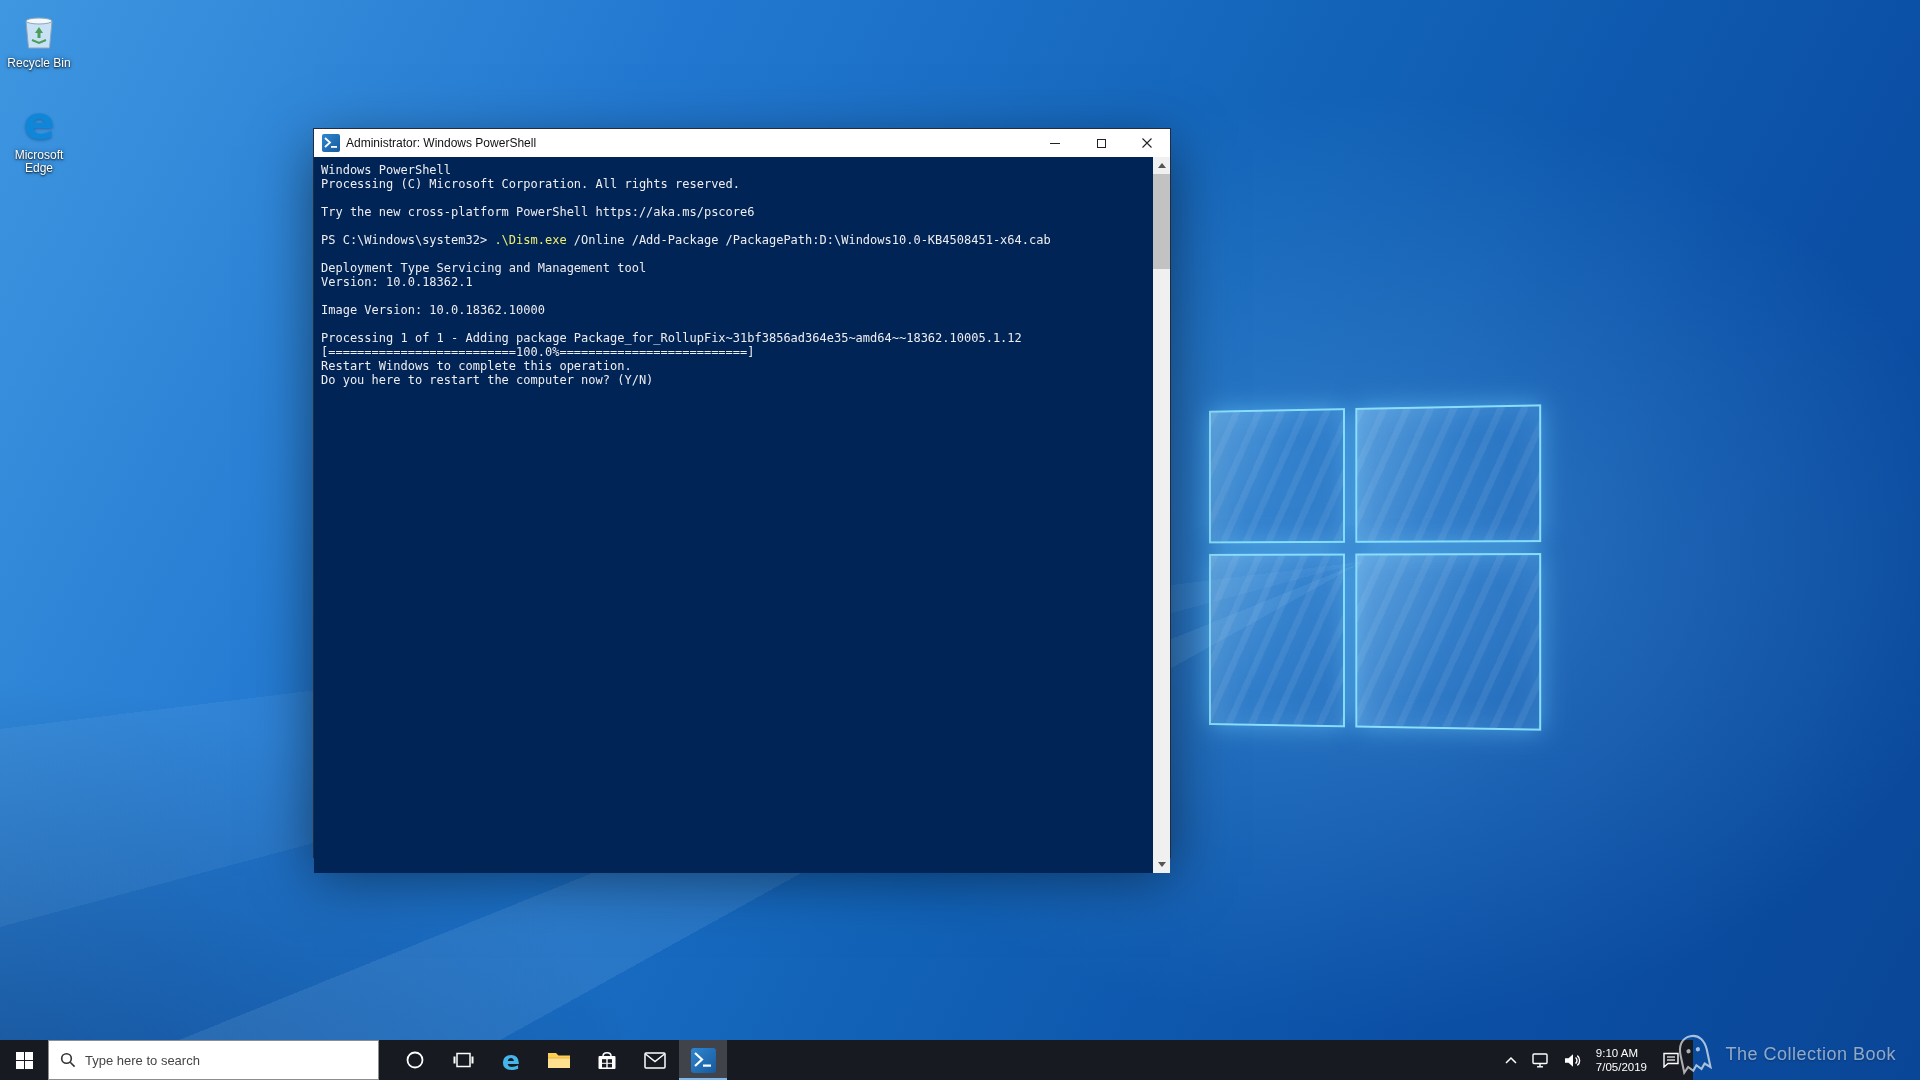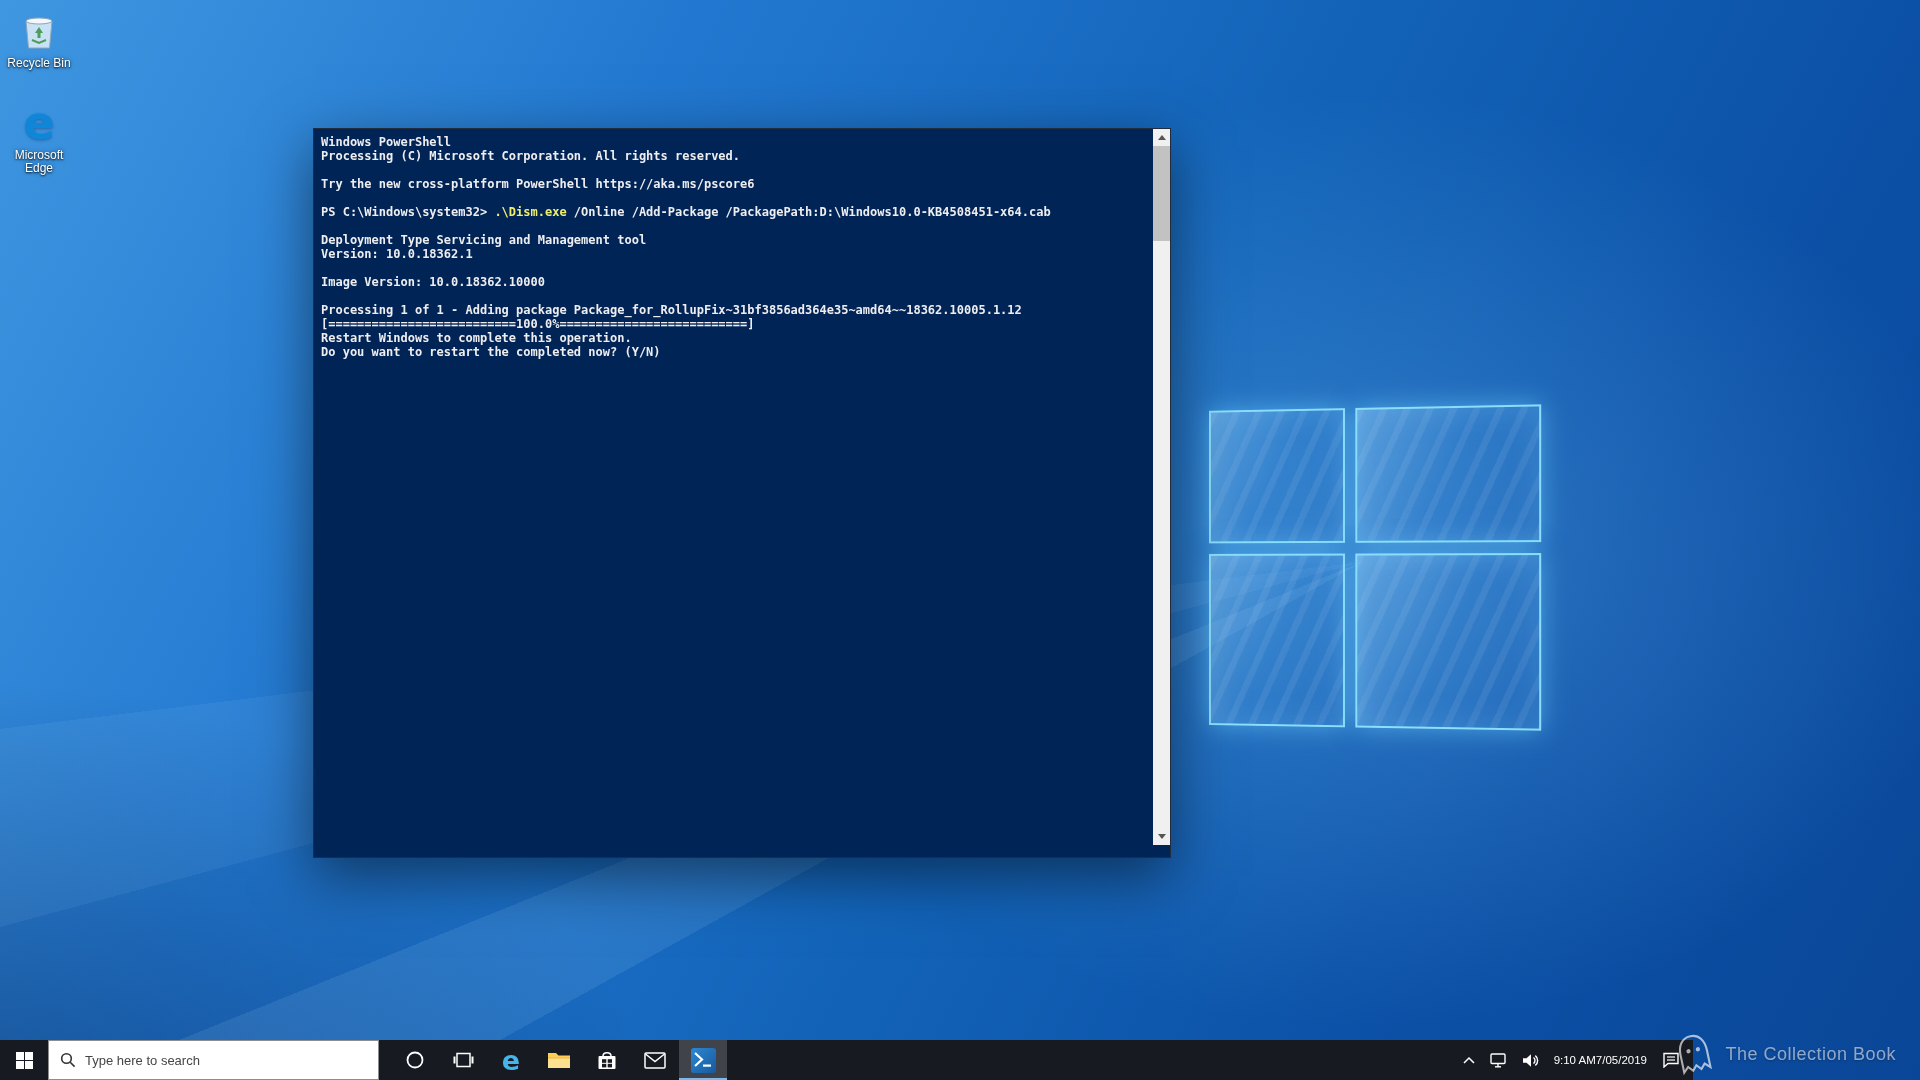--- a/index.html
+++ b/index.html
@@ -39,21 +39,21 @@
   .titlebar { height:28px; background:#ffffff; display:flex; align-items:center; }
   .title-ic { width:18px; height:18px; margin:0 6px 0 8px; border-radius:2px;
     background:linear-gradient(135deg,#2e86d1,#175a9d); position:relative; flex:0 0 auto; }
   .title-ic svg { position:absolute; left:2px; top:3px; }
   .title-text { font-size:12px; color:#111; flex:1 1 auto; white-space:nowrap; overflow:hidden; }
   .win-btns { display:flex; height:28px; }
   .win-btn { width:46px; height:28px; display:flex; align-items:center; justify-content:center; cursor:default; }
   .glyph-min { width:10px; height:1px; background:#222; }
   .glyph-max { width:9px; height:9px; border:1px solid #222; }
 
-  .console { position:relative; display:flex; height:716px; background:var(--console_bg,#012456);font-weight:bold; }
+  .console { position:relative; display:flex; height:716px; background:var(--console_bg,#012456); }
   .console-text { flex:1 1 auto; padding:6px 2px 0 7px; overflow:hidden;
     font-family:"DejaVu Sans Mono", monospace; font-size:12px; line-height:14px; color:#eeedf0; }
   .line { white-space:pre; }
   .cmd { color:var(--cmd_yellow,#f0ee6e); }
 
   
   .sbar { flex:0 0 17px; background:#f0f0f0; display:flex; flex-direction:column; }
   .sb-arrow { height:17px; display:flex; align-items:center; justify-content:center; background:#f0f0f0; }
   .tri-up { width:0; height:0; border-left:4px solid transparent; border-right:4px solid transparent; border-bottom:5px solid #555; }
   .tri-down { width:0; height:0; border-left:4px solid transparent; border-right:4px solid transparent; border-top:5px solid #555; }
@@ -70,21 +70,21 @@
   .searchbox input { border:0; outline:0; background:transparent; font-family:"Liberation Sans",sans-serif;
     font-size:13px; color:#3c3c3c; width:250px; }
   .searchbox input::placeholder { color:#454545; opacity:1; }
   .gap12 { width:12px; flex:0 0 auto; }
   .ps-ic { width:25px; height:25px; border-radius:3px; background:linear-gradient(135deg,#2e86d1,#175a9d); position:relative; }
   .ps-ic svg { position:absolute; left:3px; top:4px; }
   .edge-task { font-family:"DejaVu Sans", sans-serif; font-weight:bold; font-size:27px; color:#45b4ea; line-height:27px; }
 
   .tray { margin-left:auto; display:flex; align-items:center; height:40px; padding-right:6px; }
   .tray-btn { height:40px; display:flex; align-items:center; justify-content:center; padding:0 7px; cursor:default; }
-  .clock { display:flex; flex-direction:row; justify-content:center; color:#fff;
+  .clock { display:flex; flex-direction:column; justify-content:center; color:#fff;
     font-size:11.5px; line-height:14px; padding:0 8px; }
 
   
   .watermark { position:absolute; top:1028px; right:24px; height:52px; display:flex; align-items:center;
     z-index:50; pointer-events:none; color:rgba(255,255,255,0.55); }
   .watermark .ghost { transform:rotate(-12deg); margin-right:8px; }
   .watermark .wm-text { font-size:18px; letter-spacing:0.5px; text-shadow:0 1px 2px rgba(0,0,0,0.25); }
 </style>
 </head>
 <body>
@@ -111,38 +111,60 @@
   </div>
 
   <div class="desk-icon" id="icon-edge">
     <div class="ic">
         <span class="edge-glyph">e</span>
       </div>
     <div class="lbl">Microsoft Edge</div>
   </div>
 
   <div class="window">
+    <div class="titlebar">
+      <span class="title-ic">
+        <svg width="14" height="12" viewBox="0 0 14 12">
+          <path d="M1 1 L6 5.5 L1 10" stroke="#fff" stroke-width="1.8" fill="none"></path>
+          <rect x="7" y="9" width="6" height="1.8" fill="#fff"></rect>
+        </svg>
+      </span>
+      <span class="title-text">Administrator: Windows PowerShell</span>
+      <span class="win-btns">
+        <span class="win-btn">
+            <span class="glyph-min"></span>
+          </span>
+        <span class="win-btn">
+            <span class="glyph-max"></span>
+          </span>
+        <span class="win-btn">
+          <svg width="10" height="10" viewBox="0 0 10 10">
+            <path d="M0.5 0.5 L9.5 9.5 M9.5 0.5 L0.5 9.5" stroke="#222" stroke-width="1.1"></path>
+          </svg>
+        </span>
+      </span>
+    </div>
     <div class="console">
       <div class="console-text">
           <div class="line"><span>Windows PowerShell</span></div>
           <div class="line"><span>Processing (C) Microsoft Corporation. All rights reserved.</span></div>
           <div class="line">&nbsp;</div>
           <div class="line"><span>Try the new cross-platform PowerShell https://aka.ms/pscore6</span></div>
           <div class="line">&nbsp;</div>
           <div class="line"><span>PS C:\Windows\system32&gt; </span><span class="cmd">.\Dism.exe</span><span> /Online /Add-Package /PackagePath:D:\Windows10.0-KB4508451-x64.cab</span></div>
           <div class="line">&nbsp;</div>
           <div class="line"><span>Deployment Type Servicing and Management tool</span></div>
           <div class="line"><span>Version: 10.0.18362.1</span></div>
           <div class="line">&nbsp;</div>
           <div class="line"><span>Image Version: 10.0.18362.10000</span></div>
           <div class="line">&nbsp;</div>
           <div class="line"><span>Processing 1 of 1 - Adding package Package_for_RollupFix~31bf3856ad364e35~amd64~~18362.10005.1.12</span></div>
           <div class="line"><span>[==========================100.0%==========================]</span></div>
           <div class="line"><span>Restart Windows to complete this operation.</span></div>
-          <div class="line"><span>Do you want to restart the completed now? (Y/N)</span></div>
+          <div class="line"><span>Do you here to restart the computer now? (Y/N)</span></div>
         </div>
       <div class="sbar">
         <div class="sb-arrow">
             <span class="tri-up"></span>
           </div>
         <div class="sb-track">
           <div class="sb-thumb"></div>
         </div>
         <div class="sb-arrow">
             <span class="tri-down"></span>

